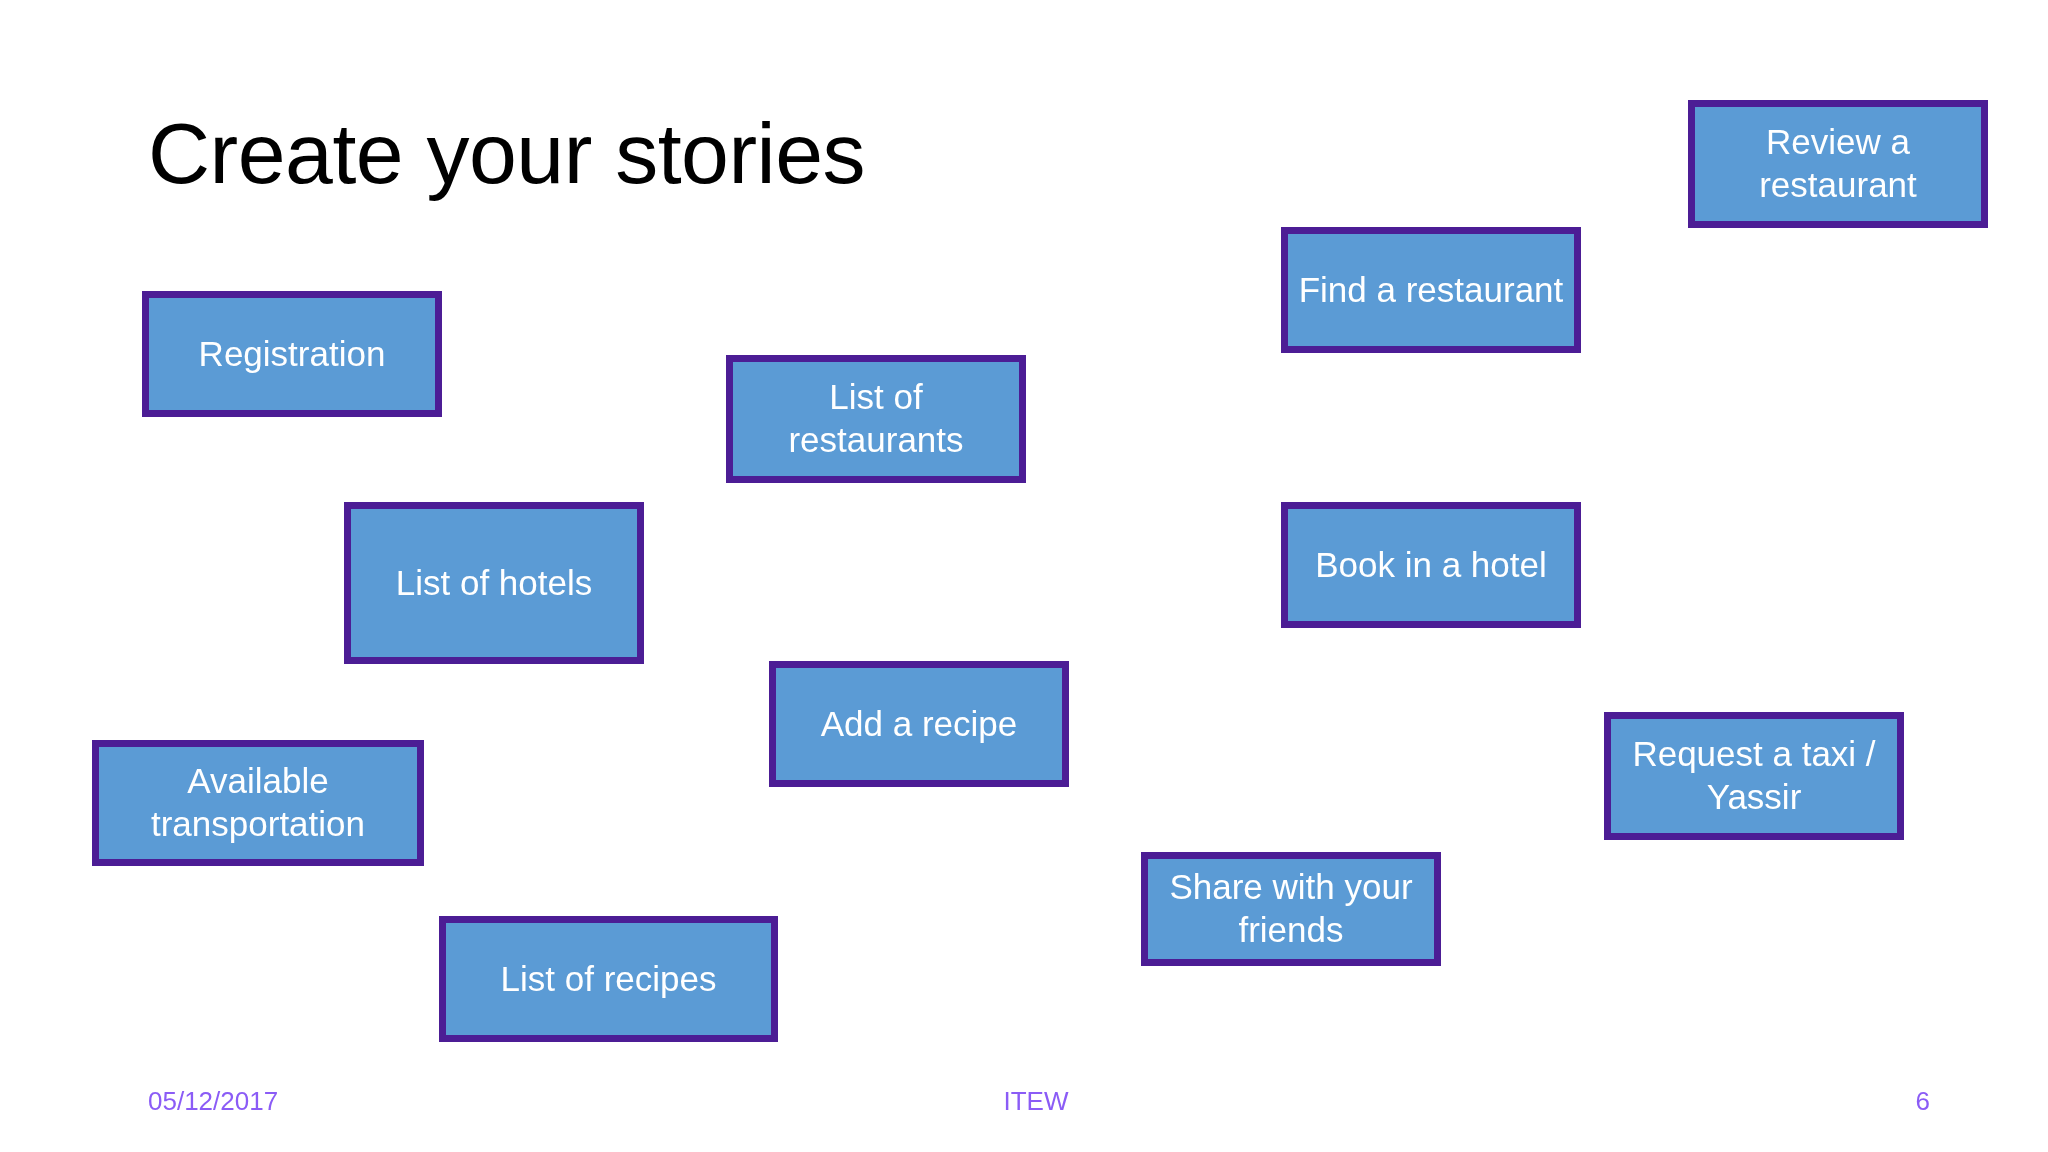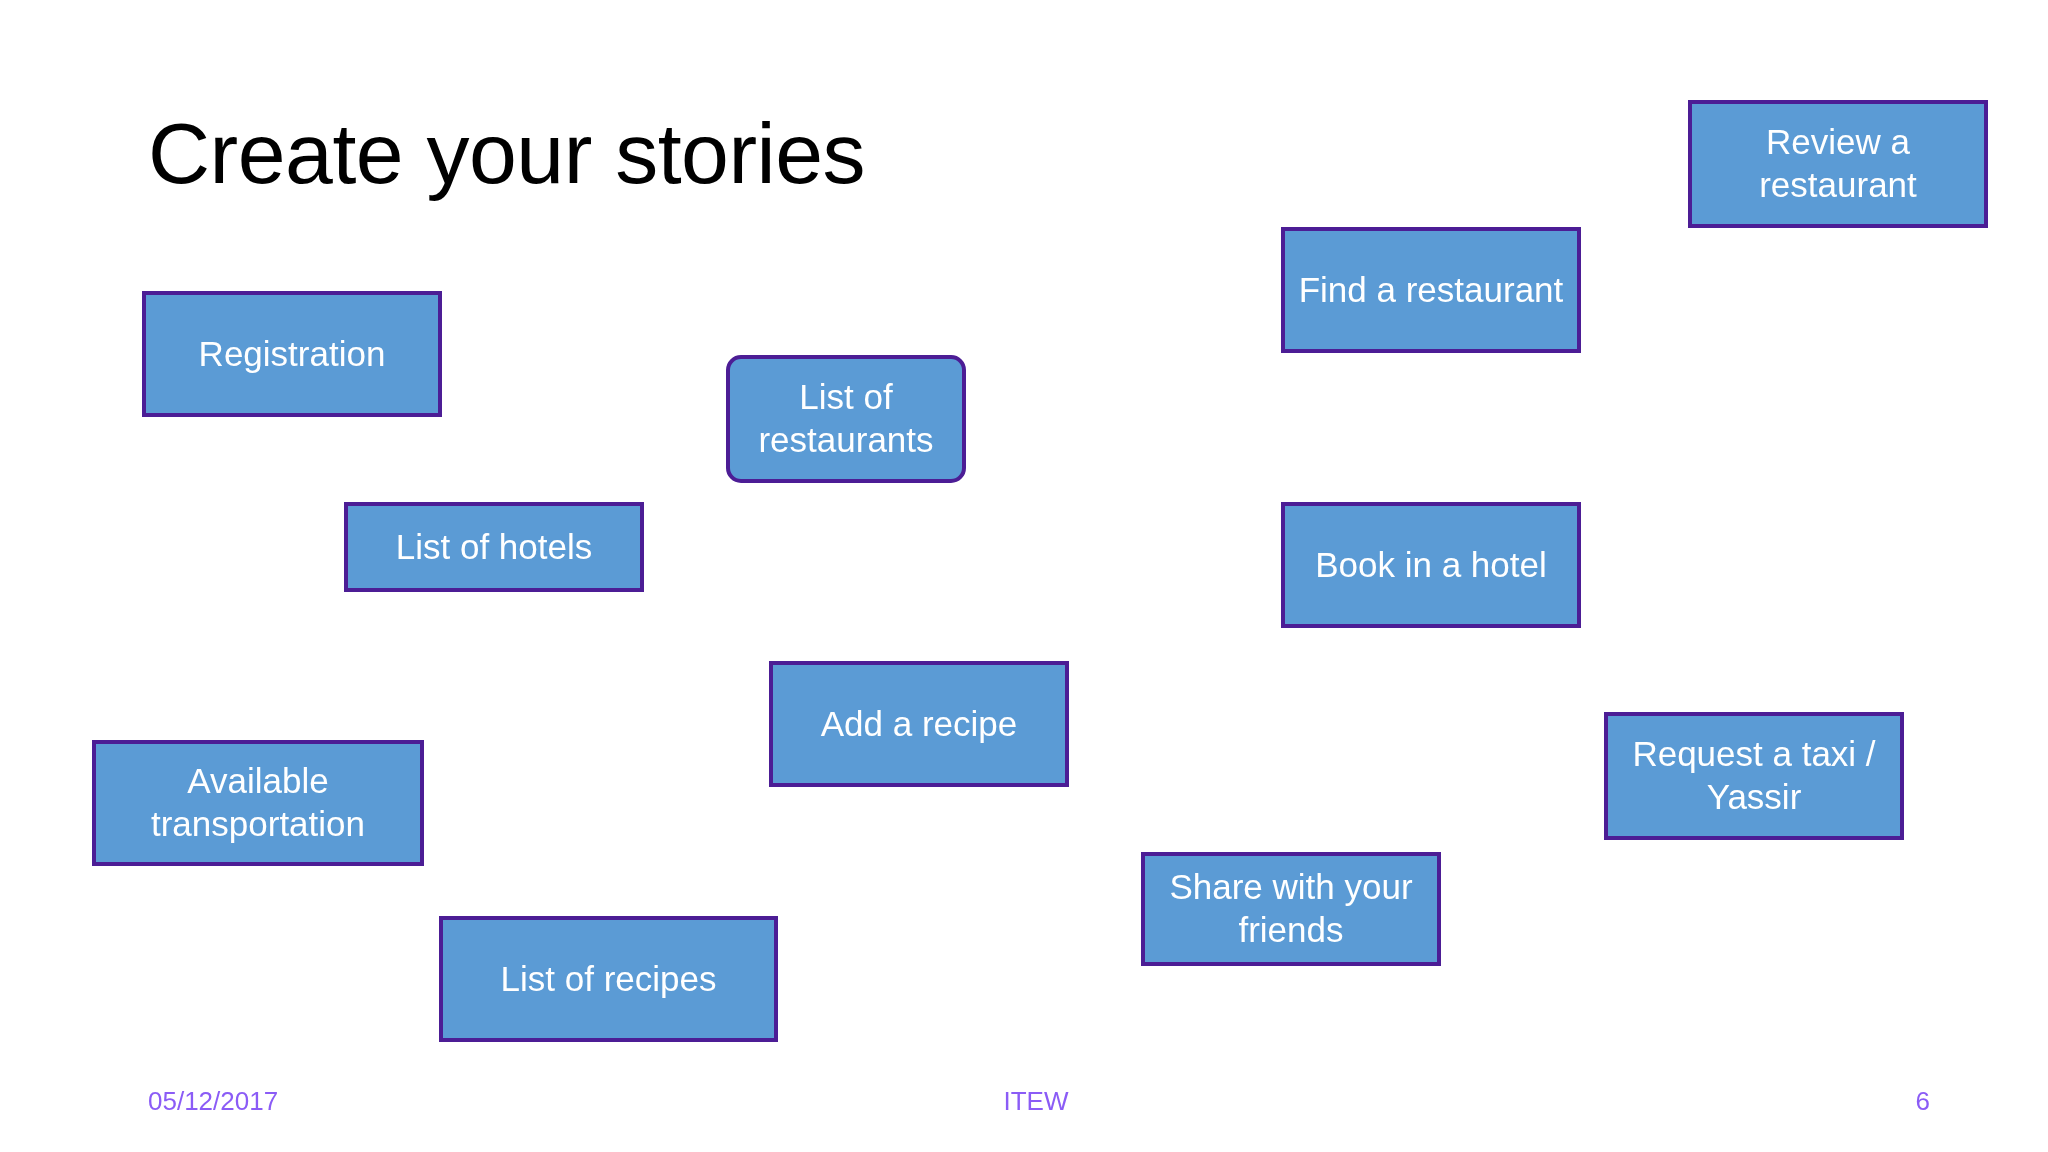--- a/index.html
+++ b/index.html
@@ -26,21 +26,21 @@
     font-weight: 300;
     line-height: 1.05;
     color: #000000;
     letter-spacing: -0.5px;
     white-space: nowrap;
   }
   .story-box {
     position: absolute;
     box-sizing: border-box;
     background: #5B9BD5;
-    border: 4px solid #4c1d95;
+    border: 7px solid #4c1d95;
     color: #FFFFFF;
     font-size: 35px;
     font-weight: 300;
     line-height: 1.22;
     display: flex;
     align-items: center;
     justify-content: center;
     text-align: center;
     padding: 4px 4px;
   }
@@ -80,25 +80,25 @@
       <div class="story-box" style="left: 1688px; top: 100px; width: 300px; height: 128px;">
         <span class="box-label">Review a
 restaurant</span>
       </div>
       <div class="story-box" style="left: 1281px; top: 227px; width: 300px; height: 126px;">
         <span class="box-label">Find a restaurant</span>
       </div>
       <div class="story-box" style="left: 142px; top: 291px; width: 300px; height: 126px;">
         <span class="box-label">Registration</span>
       </div>
-      <div class="story-box" style="left: 726px; top: 355px; width: 240px; height: 128px; border-radius: 15px;">
+      <div class="story-box" style="left: 726px; top: 355px; width: 300px; height: 128px;">
         <span class="box-label">List of
 restaurants</span>
       </div>
-      <div class="story-box" style="left: 344px; top: 502px; width: 300px; height: 90px;">
+      <div class="story-box" style="left: 344px; top: 502px; width: 300px; height: 162px;">
         <span class="box-label">List of hotels</span>
       </div>
       <div class="story-box" style="left: 1281px; top: 502px; width: 300px; height: 126px;">
         <span class="box-label">Book in a hotel</span>
       </div>
       <div class="story-box" style="left: 769px; top: 661px; width: 300px; height: 126px;">
         <span class="box-label">Add a recipe</span>
       </div>
       <div class="story-box" style="left: 1604px; top: 712px; width: 300px; height: 128px;">
         <span class="box-label">Request a taxi /

